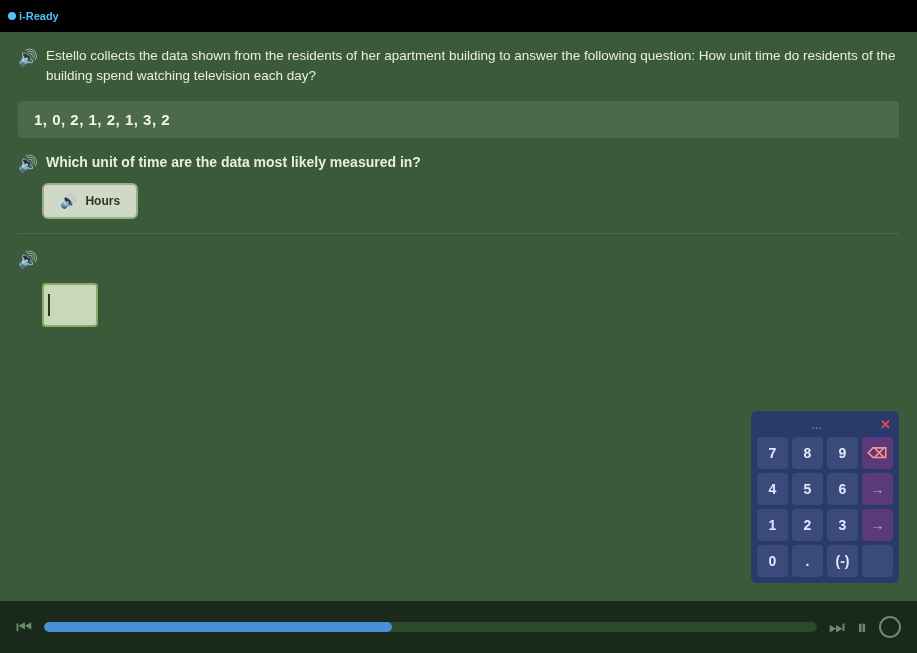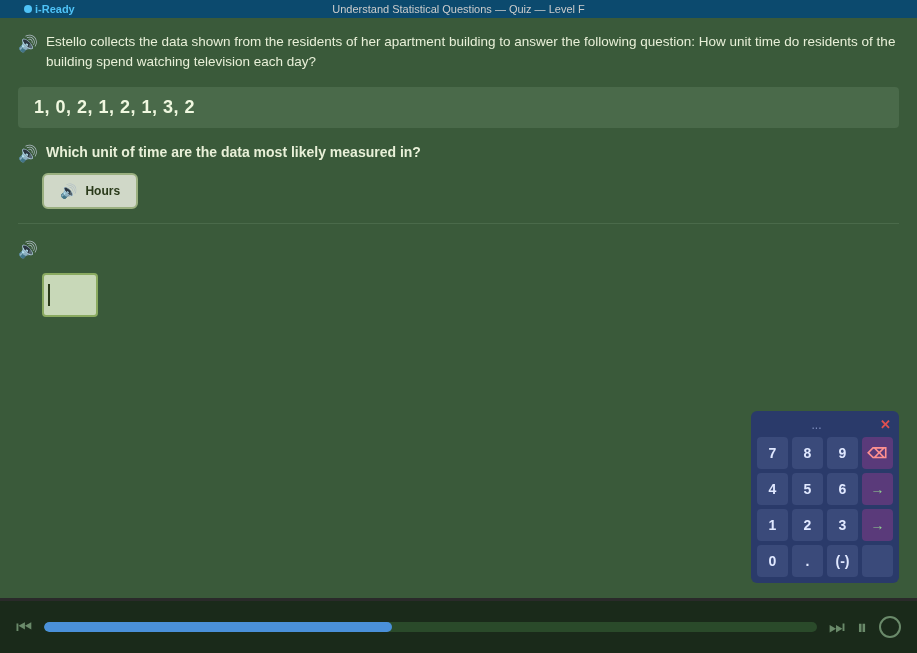--- a/index.html
+++ b/index.html
@@ -7,25 +7,25 @@
       font-family: Arial, sans-serif;
       background: #2a2a2a;
       width: 917px;
       height: 653px;
       overflow: hidden;
       position: relative;
     }
 
     
     .top-bar {
-      background: #0c4a6e;
-      height: 18px;
-      display: flex;
-      align-items: center;
-      padding: 0 24px;
+      background: #000000;
+      height: 32px;
+      display: flex;
+      align-items: center;
+      padding: 0 8px;
       position: relative;
     }
     .iready-logo {
       color: #4fc3f7;
       font-size: 11px;
       font-weight: bold;
       display: flex;
       align-items: center;
       gap: 3px;
     }
@@ -69,21 +69,21 @@
       line-height: 1.5;
     }
 
     
     .data-row {
       background: #4a6a4a;
       border-radius: 4px;
       padding: 10px 16px;
       margin-bottom: 14px;
       color: #f0f8e0;
-      font-size: 18px;
+      font-size: 15px;
       font-weight: bold;
       letter-spacing: 0.5px;
     }
 
     
     .question-section {
       background: #3a5a3a;
       margin-bottom: 12px;
     }
     .question-row {
@@ -276,21 +276,20 @@
     }
   </style>
 </head>
 <body>
 
 <div class="top-bar">
   <div class="iready-logo">
     <span class="dot"></span>
     <span>i-Ready</span>
   </div>
-  <div class="top-title">Understand Statistical Questions — Quiz — Level F</div>
 </div>
 
 <div class="main-content">
 
   <div class="question-intro">
     <span class="speaker-icon">🔊</span>
     <span class="question-intro-text">Estello collects the data shown from the residents of her apartment building to answer the following question: How unit time do residents of the building spend watching television each day?</span>
   </div>
 
   <div class="data-row">1, 0, 2, 1, 2, 1, 3, 2</div>

